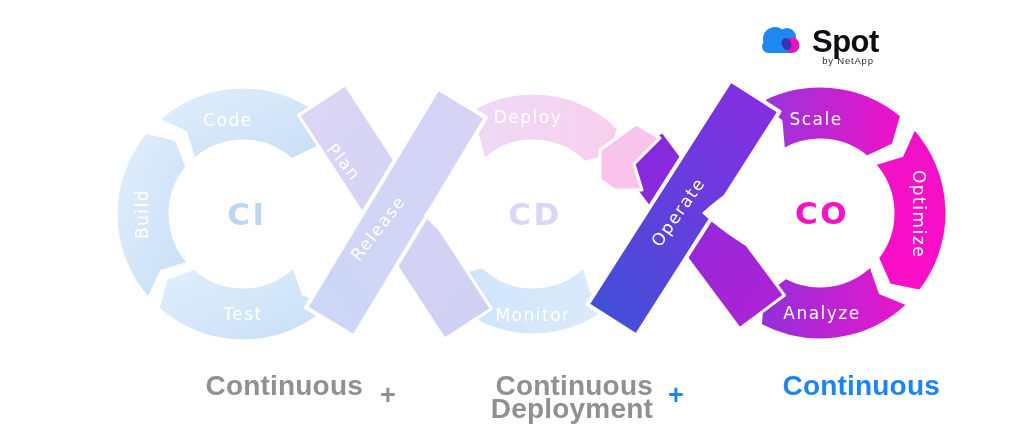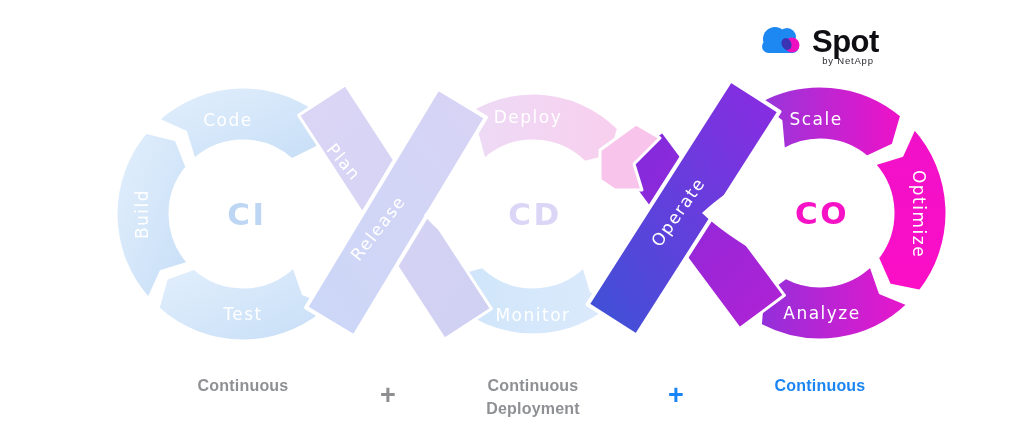--- a/index.html
+++ b/index.html
@@ -8,22 +8,22 @@
   svg{position:absolute;left:0;top:0;}
   svg text{font-family:"DejaVu Sans",sans-serif;}
   .step{font-size:17px;letter-spacing:1.5px;fill:#ffffff;}
   .big{font-size:31px;font-weight:700;letter-spacing:2.5px;}
   .brand{font-family:"Liberation Sans",sans-serif;font-size:31px;font-weight:800;
          letter-spacing:-0.5px;fill:#0e0e13;}
   .byline{font-family:"Liberation Sans",sans-serif;font-size:9.5px;letter-spacing:0.8px;fill:#2b2b31;}
   .arcseg{stroke:#ffffff;stroke-width:3;stroke-linejoin:round;}
   .ribtop{stroke:#ffffff;stroke-width:4;stroke-linejoin:round;}
   .ribbottom{stroke:#ffffff;stroke-width:3;stroke-linejoin:round;}
-  .f-item{position:absolute;top:374px;width:240px;text-align:center;
-          font-weight:700;font-size:16px;line-height:23px;color:#8e9093;letter-spacing:0.2px;}
+  .f-item{position:absolute;top:374px;width:240px;text-align:right;
+          font-weight:700;font-size:28px;line-height:23px;color:#8e9093;letter-spacing:0.2px;}
   .f-item.blue{color:#1b86f3;}
   .f-plus{position:absolute;top:380px;width:30px;text-align:center;
           font-weight:700;font-size:27px;color:#8f8f91;}
   .f-plus.blue{color:#1b86f3;}
 </style>
 </head>
 <body>
 
 <div class="stage">
 

